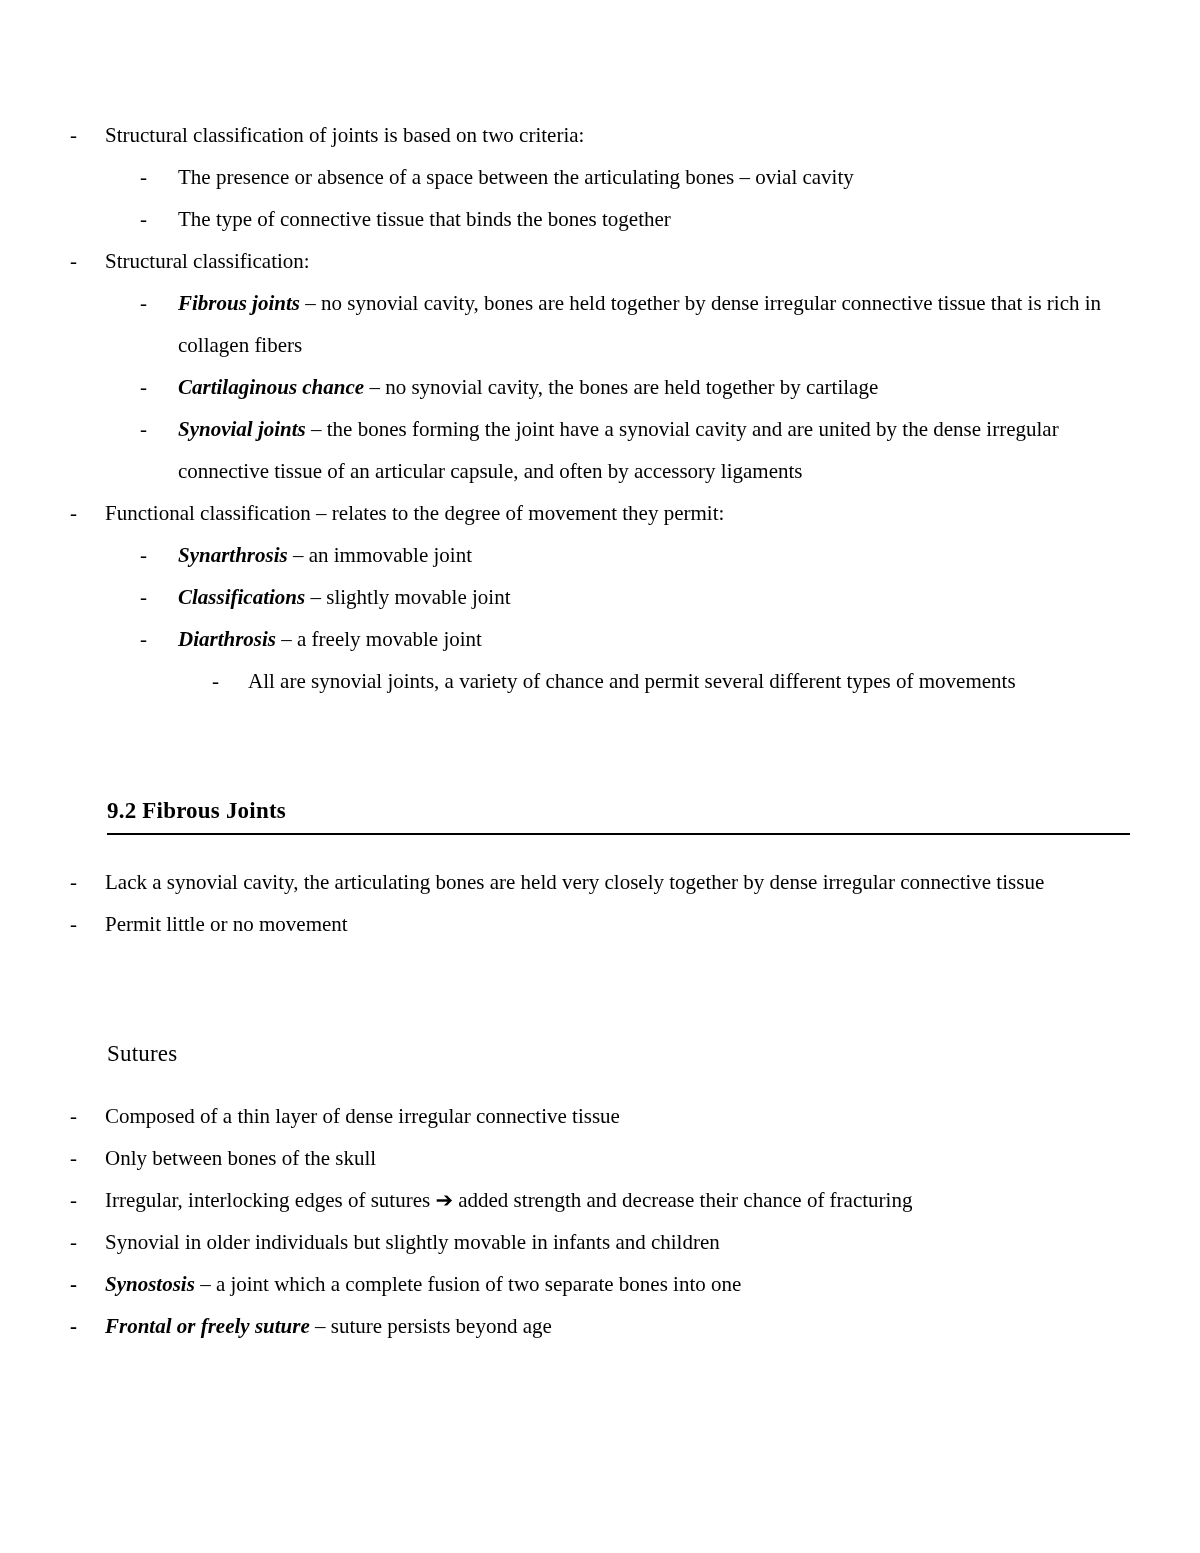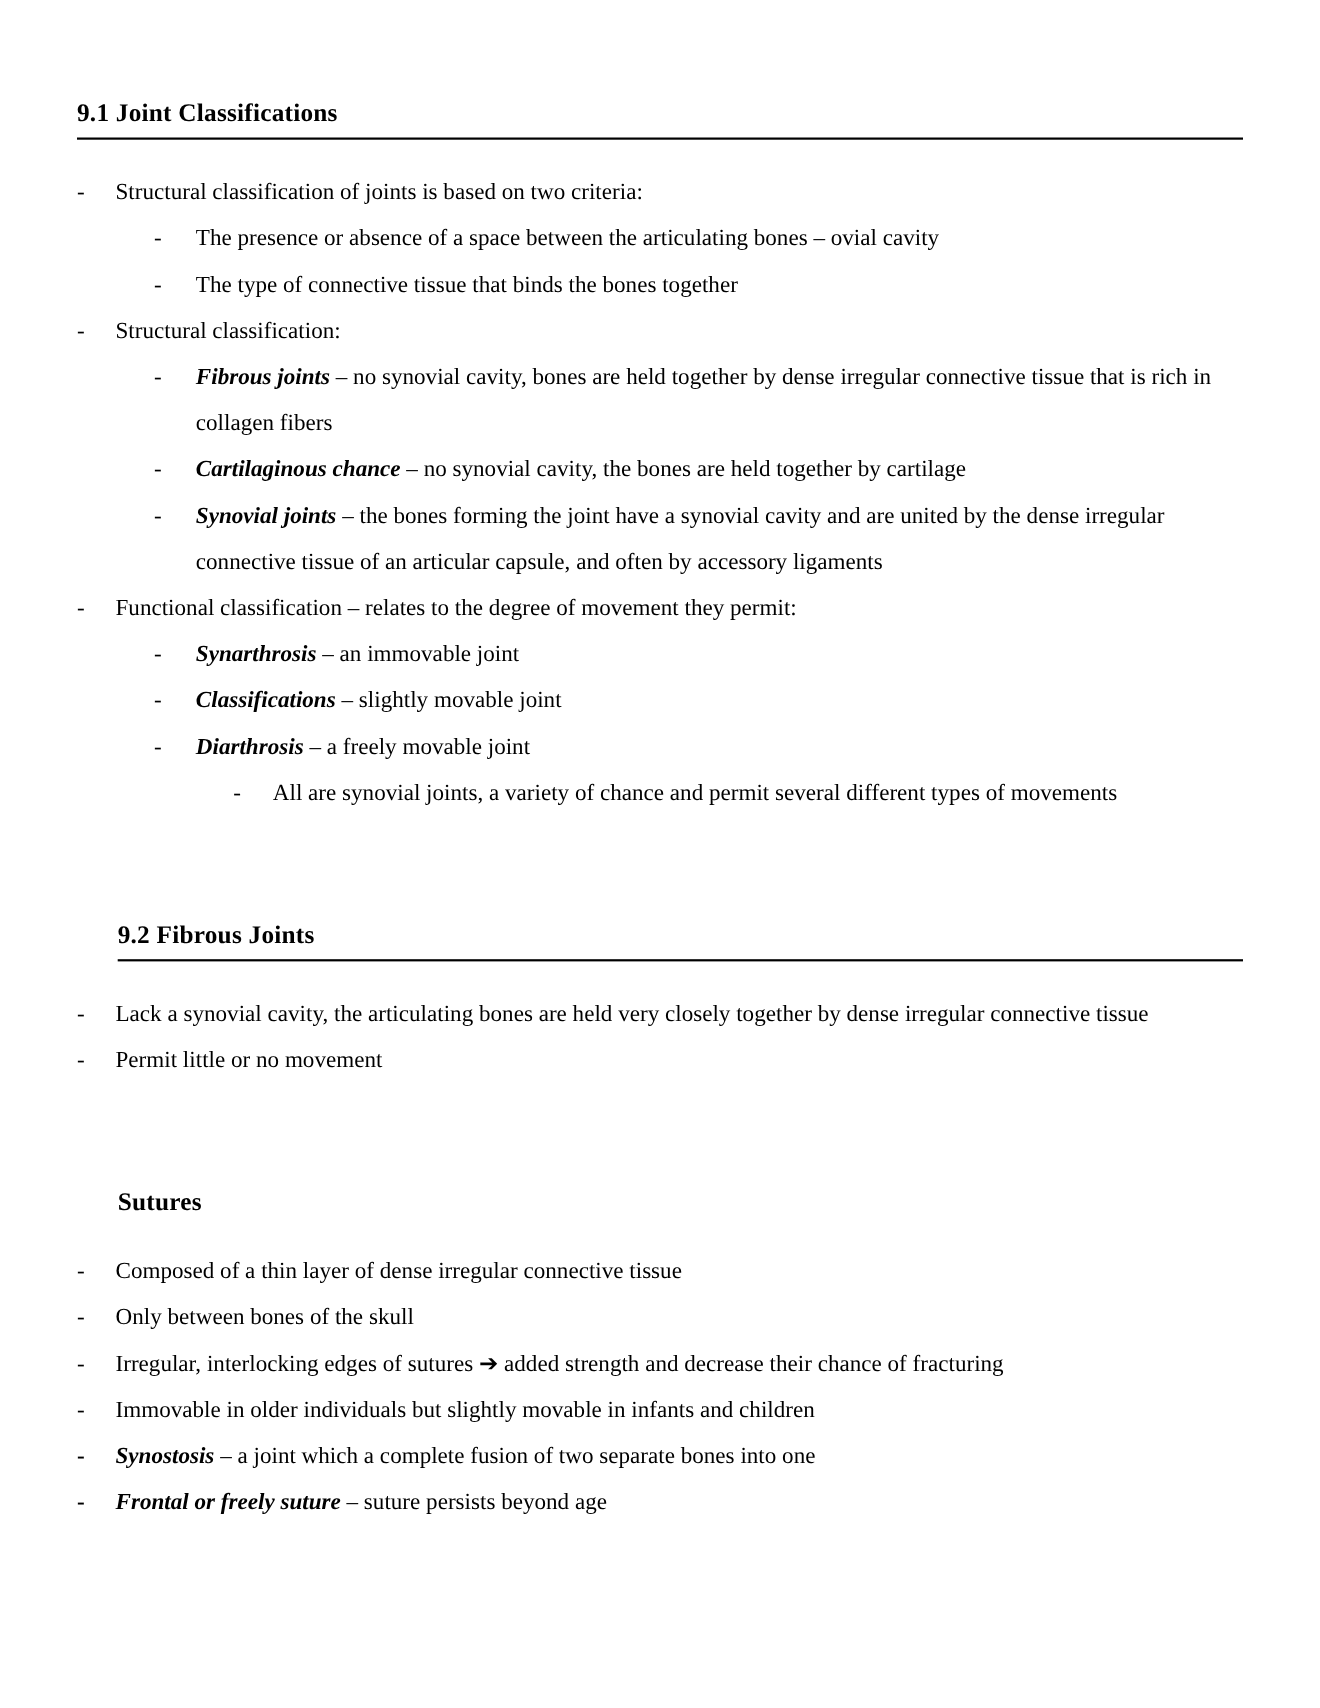--- a/index.html
+++ b/index.html
@@ -18,21 +18,21 @@
   .section-heading {
     font-size: 23px;
     font-weight: bold;
     line-height: 30px;
     padding-bottom: 7px;
     border-bottom: 2px solid #000000;
     letter-spacing: 0.2px;
   }
   .sub-heading {
     font-size: 23px;
-    font-weight: bold;
+    font-weight: normal;
     line-height: 30px;
     letter-spacing: 0.2px;
   }
   .section-gap { margin-top: 94px; margin-left: 37px; }
   .list { margin-top: 26px; }
   .li {
     display: flex;
     align-items: flex-start;
     font-size: 21px;
     line-height: 42px;
@@ -49,21 +49,20 @@
   .li.level-2 .marker { flex-basis: 38px; width: 38px; }
   .li.level-3 { margin-left: 142px; }
   .li.level-3 .marker { flex-basis: 36px; width: 36px; }
   .body b { font-weight: bold; font-style: italic; }
 </style>
 </head>
 <body>
 
 <div class="page">
 
-  <h1 class="section-heading">9.1 Joint Classifications</h1>
 
   <div class="list">
       <div class="li level-1">
         <span class="marker">-</span>
         <span class="body">Structural classification of joints is based on two criteria:</span>
       </div>
       <div class="li level-2">
         <span class="marker">-</span>
         <span class="body">The presence or absence of a space between the articulating bones – ovial cavity</span>
       </div>
@@ -132,21 +131,21 @@
       <div class="li level-1">
         <span class="marker">-</span>
         <span class="body">Only between bones of the skull</span>
       </div>
       <div class="li level-1">
         <span class="marker">-</span>
         <span class="body">Irregular, interlocking edges of sutures ➔ added strength and decrease their chance of fracturing</span>
       </div>
       <div class="li level-1">
         <span class="marker">-</span>
-        <span class="body">Immovable in older individuals but slightly movable in infants and children</span>
+        <span class="body">Synovial in older individuals but slightly movable in infants and children</span>
       </div>
       <div class="li level-1">
         <span class="marker bold">-</span>
         <span class="body"><b>Synostosis</b> – a joint which a complete fusion of two separate bones into one</span>
       </div>
       <div class="li level-1">
         <span class="marker bold">-</span>
         <span class="body"><b>Frontal or freely suture</b> – suture persists beyond age</span>
       </div>
     </div>

